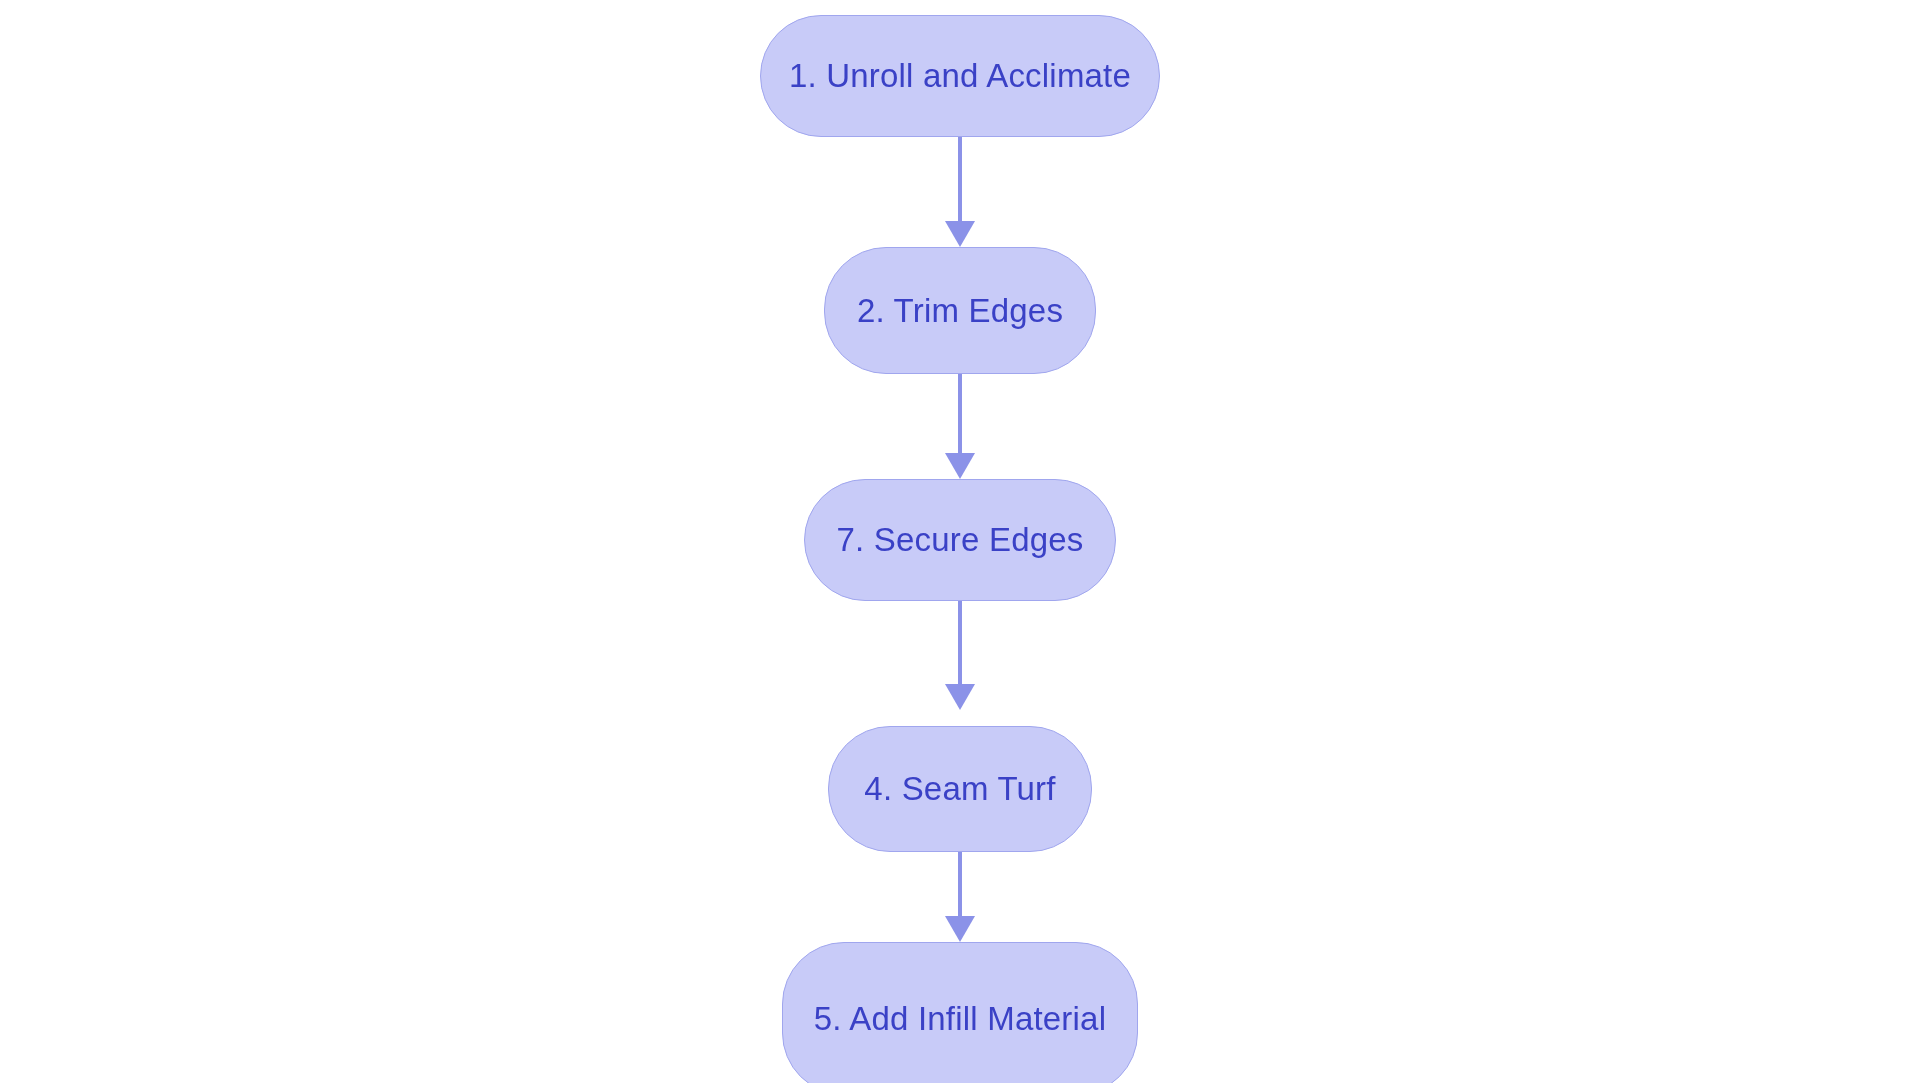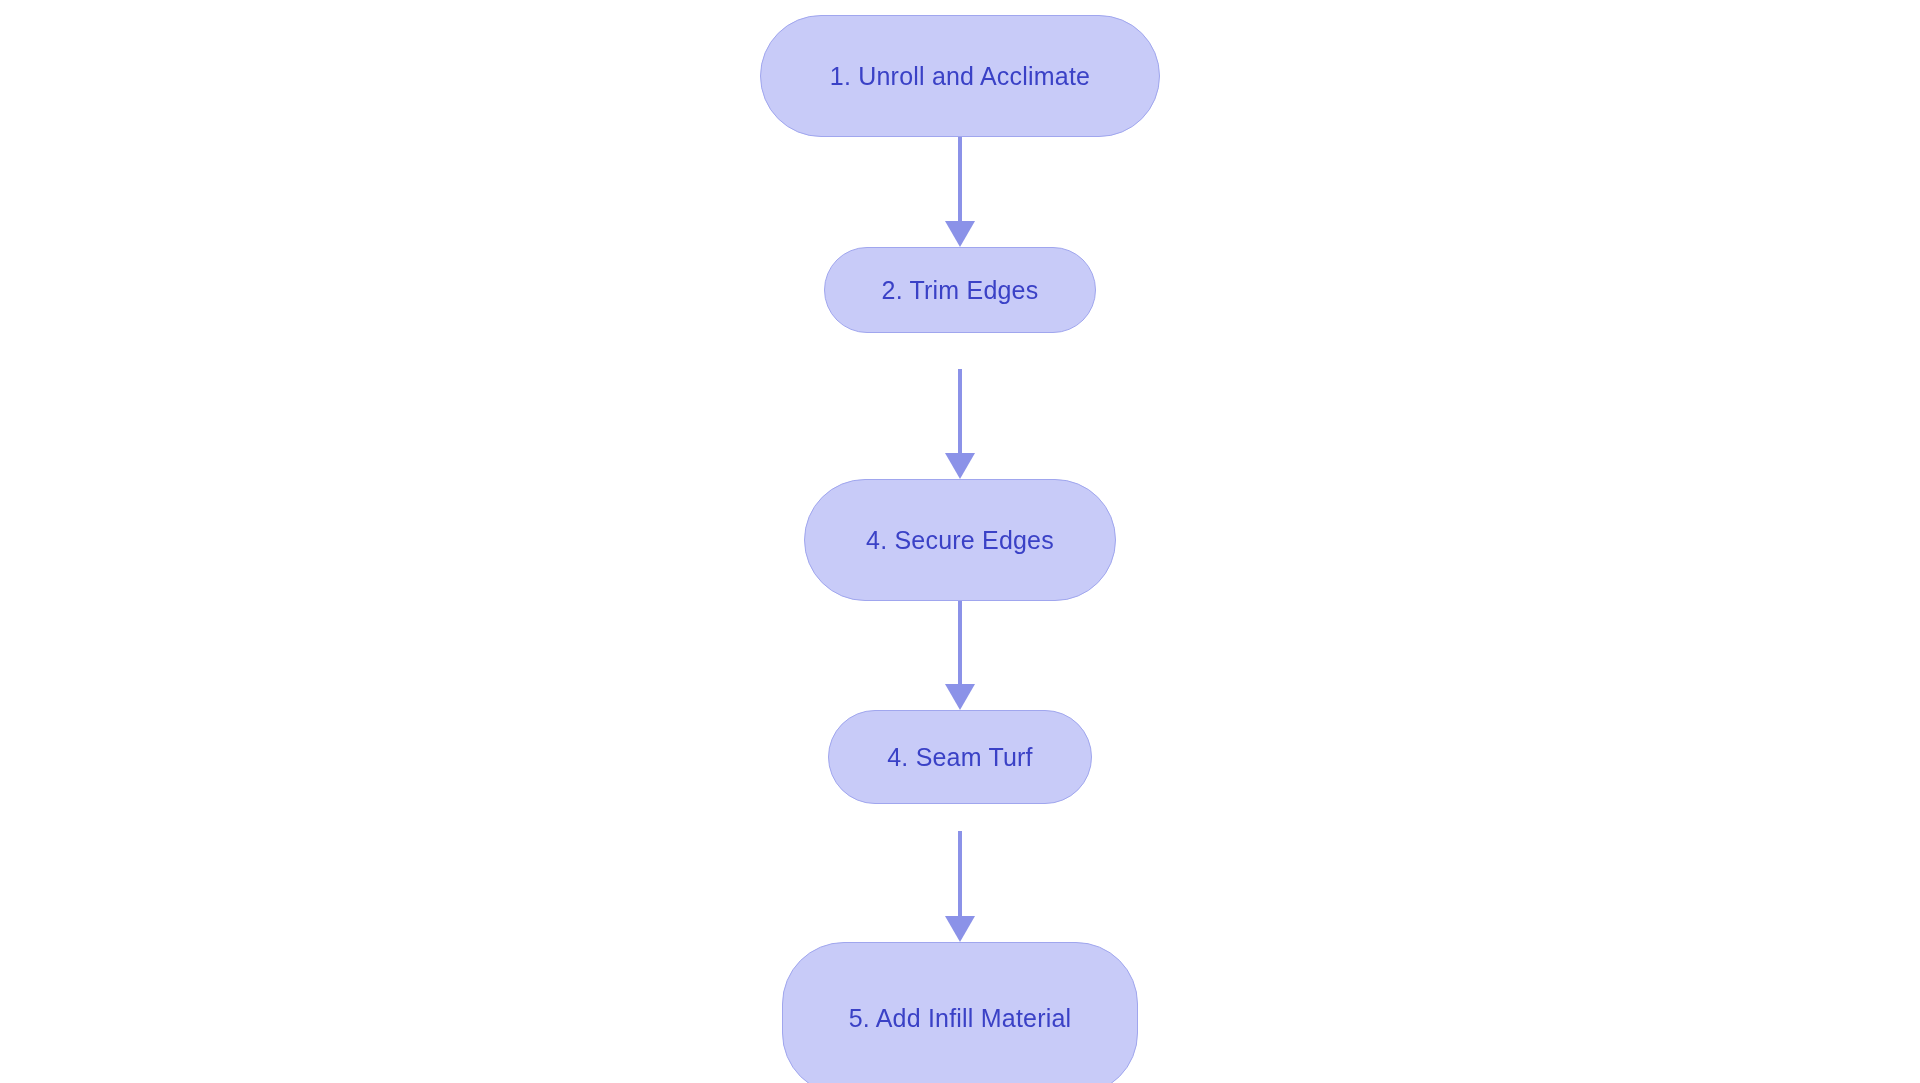--- a/index.html
+++ b/index.html
@@ -27,29 +27,29 @@
   }
   .node {
     position: absolute;
     display: flex;
     align-items: center;
     justify-content: center;
     background: var(--node-fill);
     border: 1.6px solid var(--node-border);
     border-radius: 62px;
     color: var(--node-text);
-    font-size: 25px;
+    font-size: 33px;
     letter-spacing: 0.2px;
     white-space: nowrap;
     text-align: left;
   }
   .node-1 { left: 760px; top:  15px; width: 400px; height: 122px; }
-  .node-2 { left: 824px; top: 247px; width: 272px; height: 86px; }
+  .node-2 { left: 824px; top: 247px; width: 272px; height: 127px; }
   .node-3 { left: 804px; top: 479px; width: 312px; height: 122px; }
-  .node-4 { left: 828px; top: 710px; width: 264px; height: 94px; }
+  .node-4 { left: 828px; top: 726px; width: 264px; height: 126px; }
   .node-5 { left: 782px; top: 942px; width: 356px; height: 153px; }
 </style>
 </head>
 <body>
 
 <div class="canvas">
 
   <svg class="arrow-layer" viewBox="0 0 1920 1083" xmlns="http://www.w3.org/2000/svg">
     <g>
       <line x1="960" y1="137" x2="960" y2="229" stroke="var(--arrow)" stroke-width="4"></line>
@@ -71,21 +71,21 @@
 
   <div class="node node-1">
     <span>1. Unroll and Acclimate</span>
   </div>
 
   <div class="node node-2">
     <span>2. Trim Edges</span>
   </div>
 
   <div class="node node-3">
-    <span>4. Secure Edges</span>
+    <span>7. Secure Edges</span>
   </div>
 
   <div class="node node-4">
     <span>4. Seam Turf</span>
   </div>
 
   <div class="node node-5">
     <span>5. Add Infill Material</span>
   </div>
 

